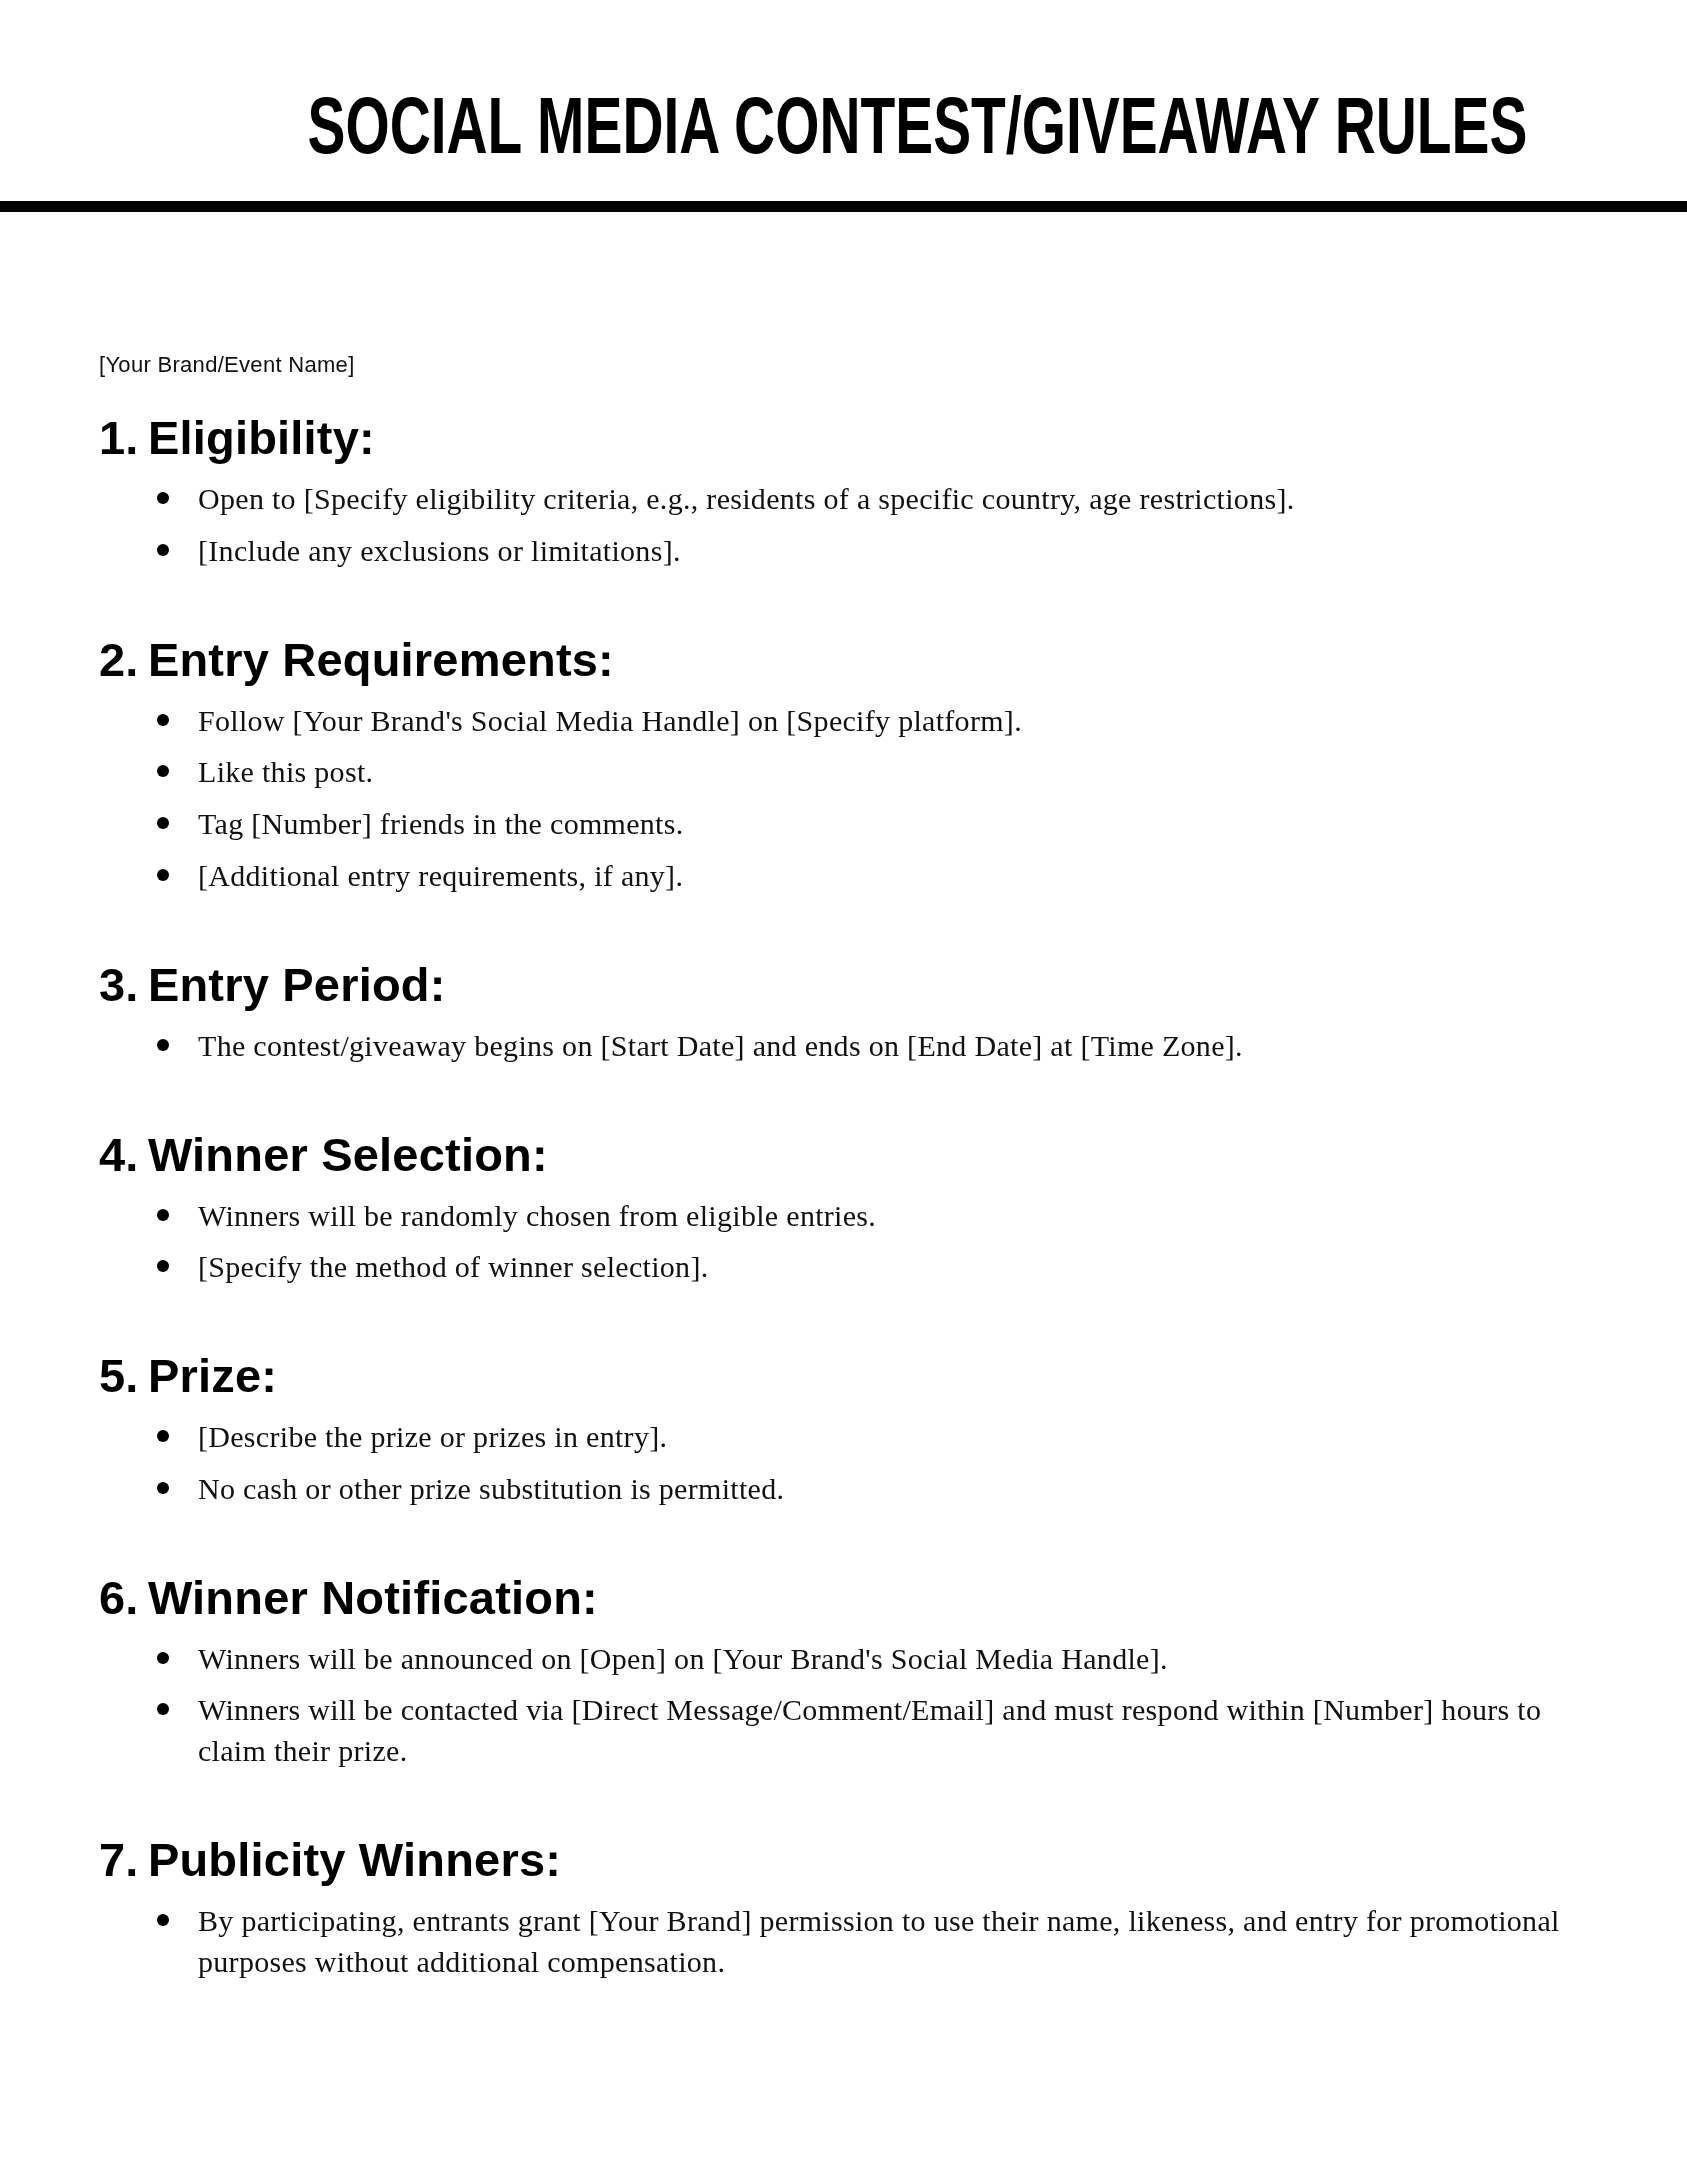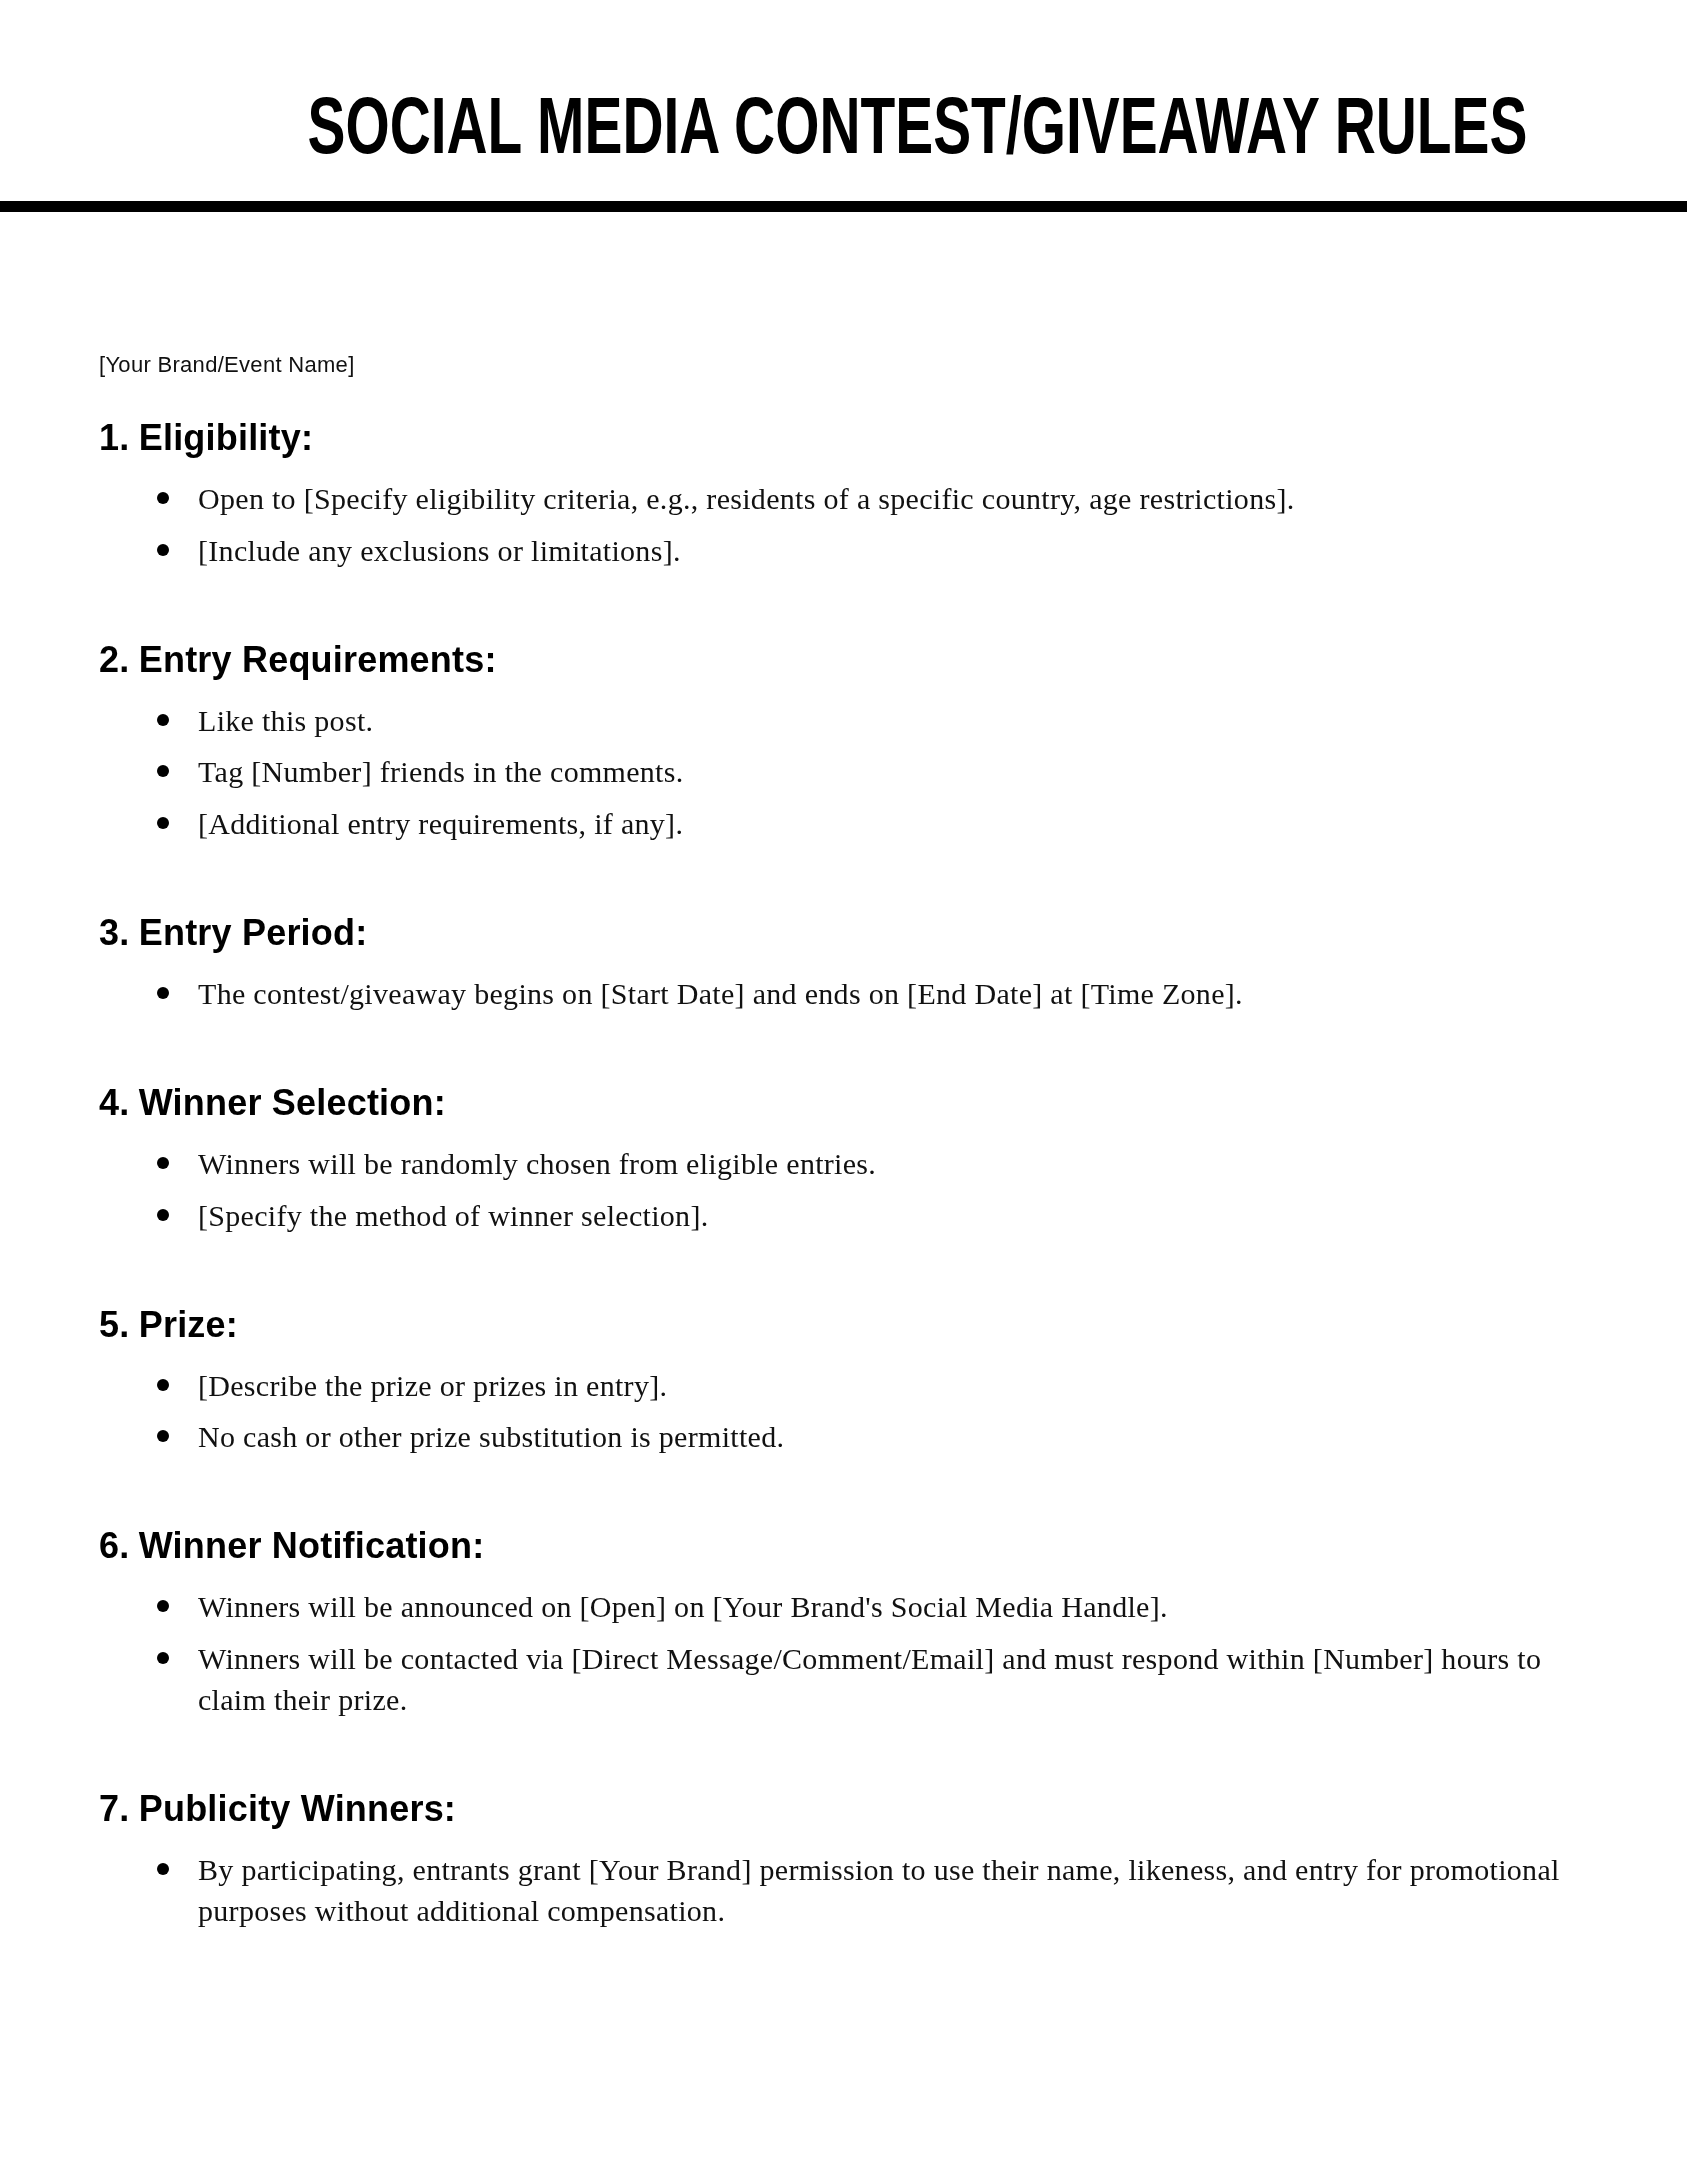--- a/index.html
+++ b/index.html
@@ -38,21 +38,21 @@
   .intro {
     margin: 132px 0 0 0;
     font-size: 22px;
     line-height: 41px;
     letter-spacing: 0.3px;
   }
   section { margin-top: 69px; }
   section:first-of-type { margin-top: 33px; }
   .heading {
     margin: 0 0 20px 0;
-    font-size: 36px;
+    font-size: 47px;
     line-height: 40px;
     font-weight: 700;
     color: #000000;
     letter-spacing: 0.2px;
   }
   .heading .num { margin-right: 9.3px; }
   .bullets {
     list-style: none;
     margin: 0;
     padding: 0;
@@ -93,20 +93,21 @@
     <h2 class="heading"><span class="num">1.</span><span>Eligibility:</span></h2>
     <ul class="bullets">
       <li>Open to [Specify eligibility criteria, e.g., residents of a specific country, age restrictions].</li>
       <li>[Include any exclusions or limitations].</li>
     </ul>
   </section>
 
   <section>
     <h2 class="heading"><span class="num">2.</span><span>Entry Requirements:</span></h2>
     <ul class="bullets">
+      <li>Follow [Your Brand's Social Media Handle] on [Specify platform].</li>
       <li>Like this post.</li>
       <li>Tag [Number] friends in the comments.</li>
       <li>[Additional entry requirements, if any].</li>
     </ul>
   </section>
 
   <section>
     <h2 class="heading"><span class="num">3.</span><span>Entry Period:</span></h2>
     <ul class="bullets">
       <li>The contest/giveaway begins on [Start Date] and ends on [End Date] at [Time Zone].</li>

